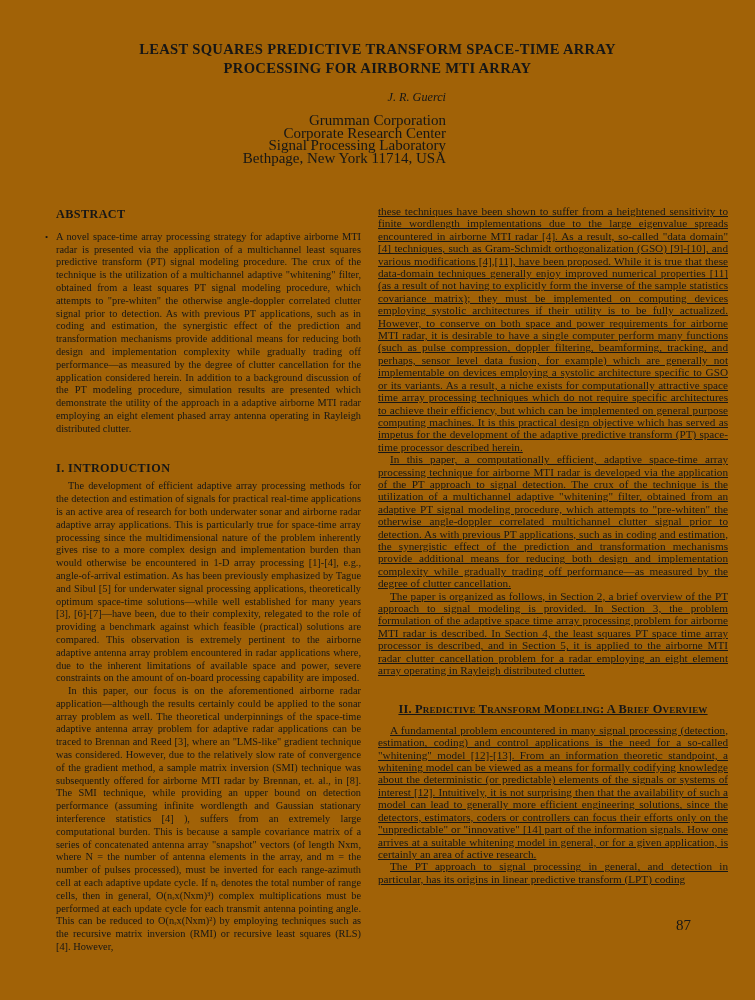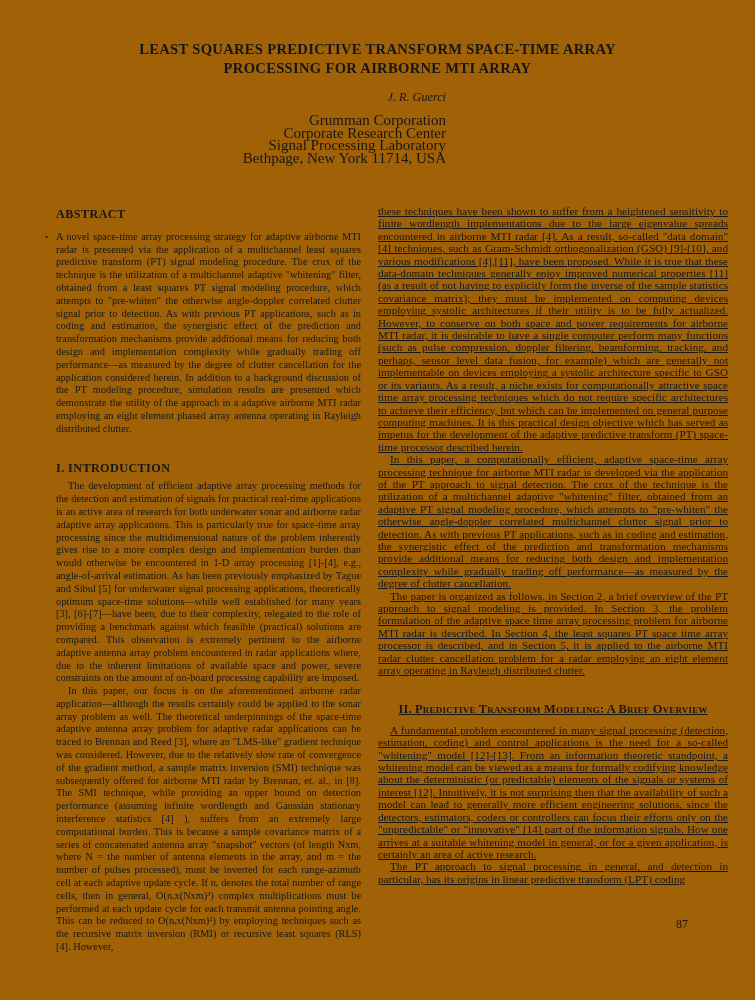--- a/index.html
+++ b/index.html
@@ -37,21 +37,21 @@
   }
   .para{margin:0;}
   .para.indent{text-indent:12px;}
   .abstract-para{position:relative;}
   .margin-mark{
     position:absolute;left:-11px;top:1px;
     font-size:9px;line-height:10px;
   }
   .page-number{
     position:absolute;left:676px;top:917px;
-    font-size:12px;
+    font-size:15px;
   }
 </style>
 </head>
 <body>
 
 <div class="page">
 
   <div class="title-block">
     <div>LEAST SQUARES PREDICTIVE TRANSFORM SPACE-TIME ARRAY</div>
     <div>PROCESSING FOR AIRBORNE MTI ARRAY</div>

